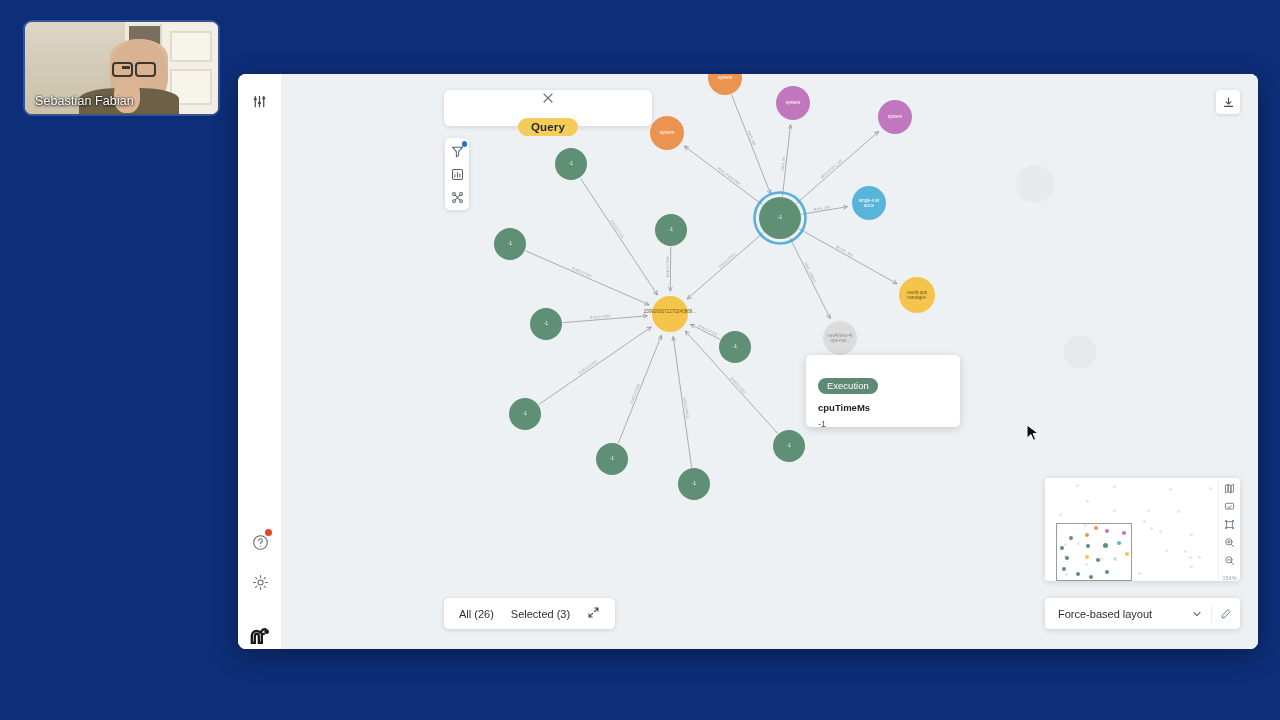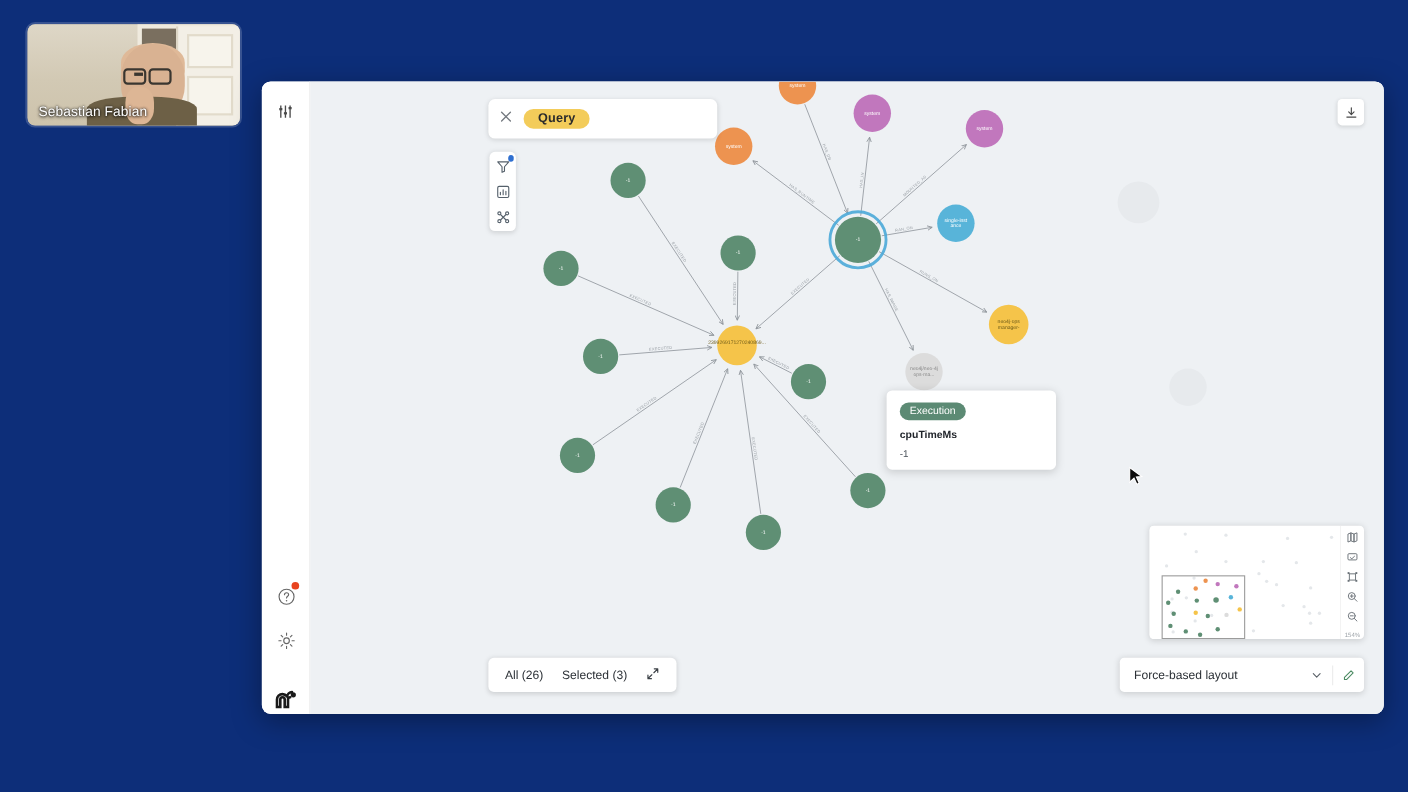--- a/index.html
+++ b/index.html
@@ -63,21 +63,21 @@
   .node-label { font-size: 4.6px; fill: #ffffff; text-anchor: middle; dominant-baseline: middle; pointer-events: none; font-family:"Liberation Sans",sans-serif; }
   .node-label.dark { fill: #6d5a18; }
   .node-label.grey { fill: #8a8a8a; }
   .edge { stroke: #9aa0a6; stroke-width: .85; fill: none; }
   .edge-label { font-size: 3.6px; fill: #9aa0a6; font-family:"Liberation Sans",sans-serif; letter-spacing:.2px; }
 
   
   #search-bar {
     position: absolute; left: 162px; top: 16px; width: 208px; height: 36px;
     background: #fff; border-radius: 6px; box-shadow: 0 1px 5px rgba(0,0,0,.13);
-    display: flex; align-items: center; padding: 0 10px; gap: 10px; z-index: 5;
+    display: flex; align-items: center; padding: 0 10px; gap: 10px; z-index: 5; flex-direction: column;
   }
   .chip-query {
     background: #f3cc5a; color: #2b2b2b; font-size: 11.5px; font-weight: bold;
     border-radius: 11px; padding: 3px 13px; letter-spacing:.2px;
   }
 
   
   #filter-panel {
     position: absolute; left: 163px; top: 64px; width: 24px;
     background: #fff; border-radius: 5px; box-shadow: 0 1px 5px rgba(0,0,0,.13);
@@ -89,21 +89,21 @@
   #download-btn {
     position: absolute; right: 18px; top: 16px; width: 24px; height: 24px;
     background: #fff; border-radius: 4px; box-shadow: 0 1px 4px rgba(0,0,0,.13);
     display: flex; align-items: center; justify-content: center; z-index: 5; color:#4a4a4a;
   }
 
   
   #tooltip {
     position: absolute; left: 524px; top: 281px; width: 154px; height: 72px;
     background: #fff; border-radius: 5px; box-shadow: 0 2px 9px rgba(0,0,0,.17);
-    padding: 8px 12px; z-index: 7;
+    padding: 20px 12px; z-index: 7;
   }
   .tt-badge { display:inline-block; background:#5c8a74; color:#fff; font-size:9.5px; border-radius:9px; padding:2.5px 9px; }
   .tt-key { font-size:9.5px; font-weight:bold; color:#20242a; margin-top:8px; }
   .tt-val { font-size:9px; color:#4c535b; margin-top:6px; }
 
   
   #count-bar {
     position: absolute; left: 162px; bottom: 20px; height: 31px;
     background: #fff; border-radius: 5px; box-shadow: 0 1px 5px rgba(0,0,0,.14);
     display: flex; align-items: center; gap: 17px; padding: 0 15px; z-index: 5;
@@ -117,21 +117,21 @@
     display: flex; z-index: 5; overflow: hidden;
   }
   #minimap-canvas { position: relative; flex: 1; background: #fff; }
   #minimap-tools { width: 22px; border-left: 1px solid #f2f2f2; display:flex; flex-direction:column; align-items:center; padding-top:4px; gap:5px; }
   .mm-icon { width:14px; height:14px; color:#6b7278; display:flex; align-items:center; justify-content:center; }
   #zoom-level { font-size: 5.5px; color:#9aa0a6; margin-top: 3px; }
   .mm-viewport { position:absolute; border:1px solid #9b9b9b; }
 
   
   #layout-bar {
-    position: absolute; right: 18px; bottom: 20px; width: 222px; height: 31px;
+    position: absolute; right: 18px; bottom: 20px; width: 195px; height: 31px;
     background: #fff; border-radius: 4px; box-shadow: 0 1px 6px rgba(0,0,0,.14);
     display: flex; align-items: center; z-index: 5;
   }
   #layout-name { flex: 1; font-size: 11px; color: #2b3036; padding-left: 13px; }
   .lb-sep { width: 1px; height: 18px; background: #ececec; }
   .lb-btn { width: 28px; display:flex; align-items:center; justify-content:center; color:#5a6168; }
   .lb-btn.green { color: #4c8b63; }
 
   
   #collapse-btn { position:absolute; left:1128px; top:610px; width:16px; height:14px; color:#b9bdc2; }

